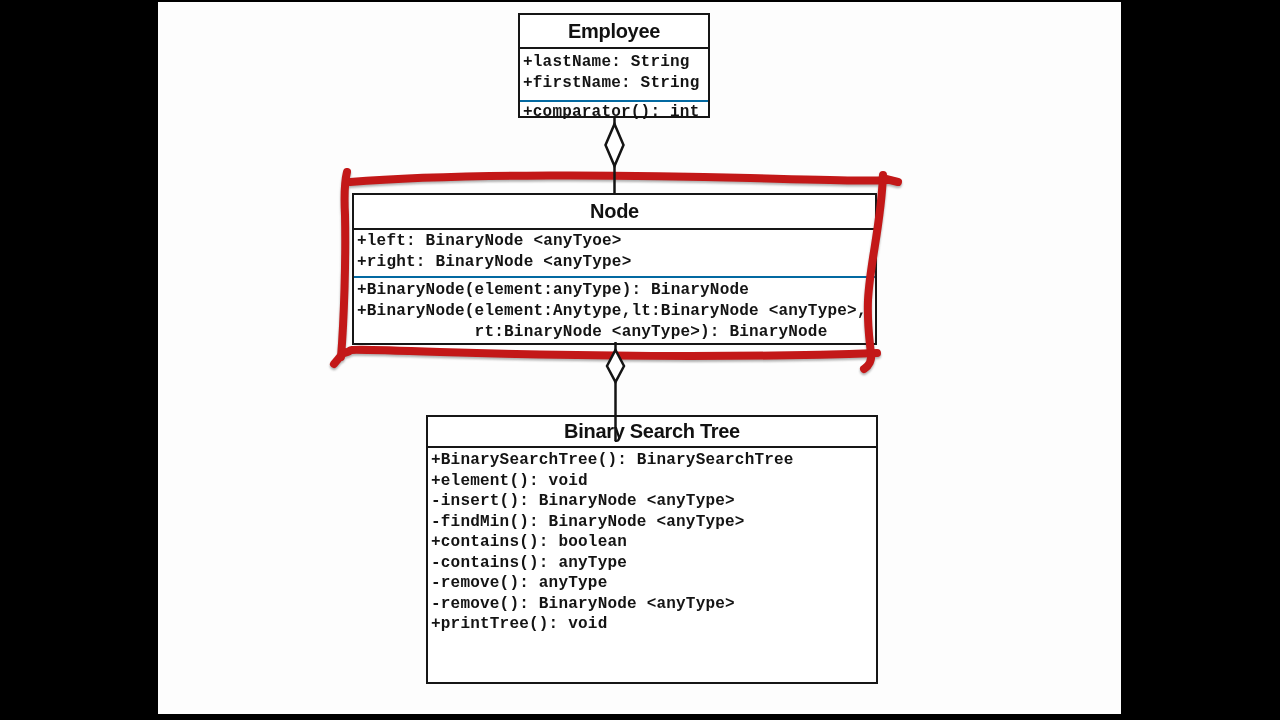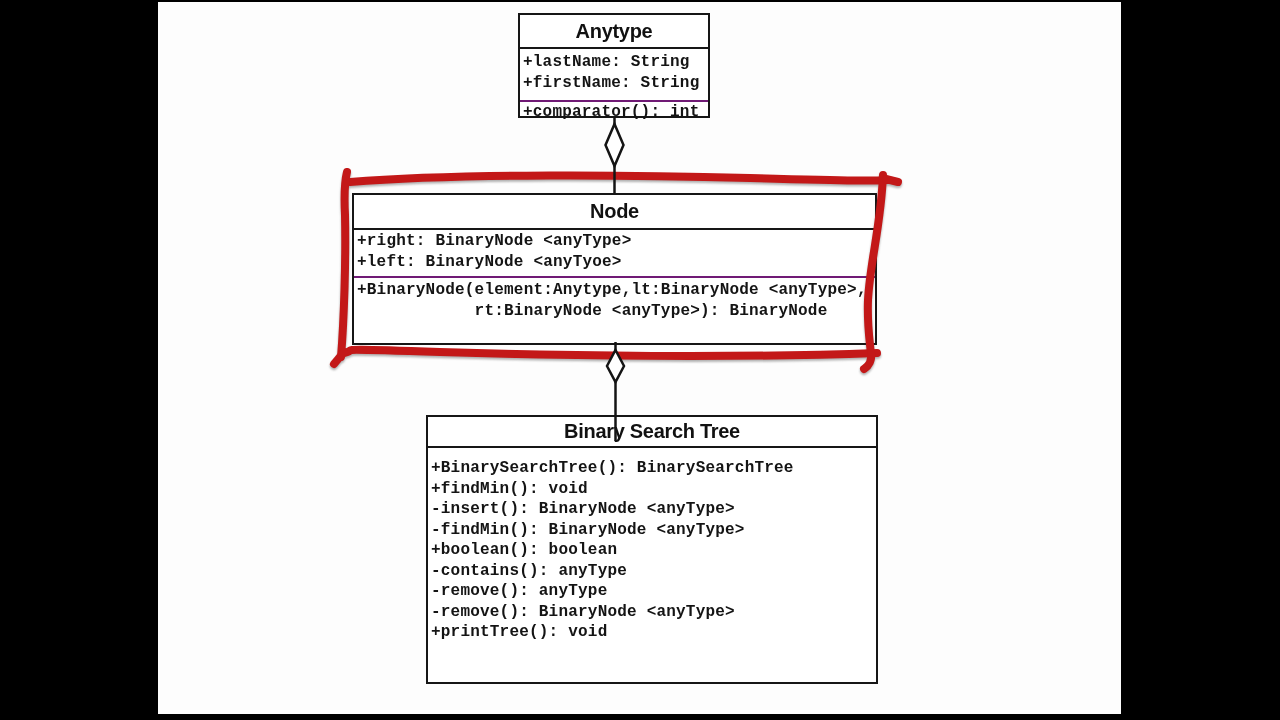--- a/index.html
+++ b/index.html
@@ -13,21 +13,21 @@
   }
   .uml {
     position:absolute; box-sizing:border-box; background:#ffffff;
     border:2px solid #161616; color:#111;
   }
   .uml .title {
     border-bottom:2px solid #161616; text-align:center;
     font-weight:bold; font-size:20px; letter-spacing:-0.3px;
     font-family:"Liberation Sans", sans-serif;
   }
-  .uml .attrs { border-bottom:2px solid #701a75; overflow:hidden; }
+  .uml .attrs { border-bottom:2px solid #0369a1; overflow:hidden; }
   .uml .methods { overflow:hidden; }
   .row {
     font-family:"Liberation Mono", monospace; font-weight:bold;
     font-size:16px; line-height:21px; letter-spacing:0.2px;
     white-space:pre; padding-left:3px; color:#141414;
   }
   
   #box-employee { left:518px; top:13px; width:192px; height:105px; }
   #box-employee .title   { height:32px; line-height:32px; }
   #box-employee .attrs   { height:48px; padding-top:3px; }
@@ -35,62 +35,63 @@
   #box-employee .methods .row { line-height:20px; }
   
   #box-node { left:352px; top:193px; width:525px; height:152px; }
   #box-node .title   { height:33px; line-height:33px; }
   #box-node .attrs   { height:45px; padding-top:1px; }
   #box-node .methods { height:67px; padding-top:2px; }
   
   #box-bst { left:426px; top:415px; width:452px; height:269px; }
   #box-bst .title   { height:29px; line-height:29px; }
   #box-bst .attrs   { height:27px; padding-top:3px; }
-  #box-bst .methods { height:209px; padding-top:10px; }
+  #box-bst .methods { height:209px; padding-top:2px; }
   #box-bst .methods .row { line-height:20.5px; }
 
   #overlay { position:absolute; left:0; top:0; width:1280px; height:720px; pointer-events:none; }
 </style>
 </head>
 <body>
 
 <div id="stage">
   <div class="canvas"></div>
 
   <div class="uml" id="box-employee">
-    <div class="title">Anytype</div>
+    <div class="title">Employee</div>
     <div class="attrs">
         <div class="row">+lastName: String</div>
         <div class="row">+firstName: String</div>
       </div>
     <div class="methods">
         <div class="row">+comparator(): int</div>
       </div>
   </div>
 
   <div class="uml" id="box-node">
     <div class="title">Node</div>
     <div class="attrs">
+        <div class="row">+left: BinaryNode &lt;anyTyoe&gt;</div>
         <div class="row">+right: BinaryNode &lt;anyType&gt;</div>
-        <div class="row">+left: BinaryNode &lt;anyTyoe&gt;</div>
       </div>
     <div class="methods">
+        <div class="row">+BinaryNode(element:anyType): BinaryNode</div>
         <div class="row">+BinaryNode(element:Anytype,lt:BinaryNode &lt;anyType&gt;,</div>
         <div class="row">            rt:BinaryNode &lt;anyType&gt;): BinaryNode</div>
       </div>
   </div>
 
   <div class="uml" id="box-bst">
     <div class="title">Binary Search Tree</div>
     <div class="methods">
         <div class="row">+BinarySearchTree(): BinarySearchTree</div>
-        <div class="row">+findMin(): void</div>
+        <div class="row">+element(): void</div>
         <div class="row">-insert(): BinaryNode &lt;anyType&gt;</div>
         <div class="row">-findMin(): BinaryNode &lt;anyType&gt;</div>
-        <div class="row">+boolean(): boolean</div>
+        <div class="row">+contains(): boolean</div>
         <div class="row">-contains(): anyType</div>
         <div class="row">-remove(): anyType</div>
         <div class="row">-remove(): BinaryNode &lt;anyType&gt;</div>
         <div class="row">+printTree(): void</div>
       </div>
   </div>
 
   <svg id="overlay" viewBox="0 0 1280 720" xmlns="http://www.w3.org/2000/svg">
 
     <g stroke="#c31818" stroke-width="8" fill="none" stroke-linecap="round" style="filter: drop-shadow(0px 2px 1px rgba(50,50,50,0.38));">

